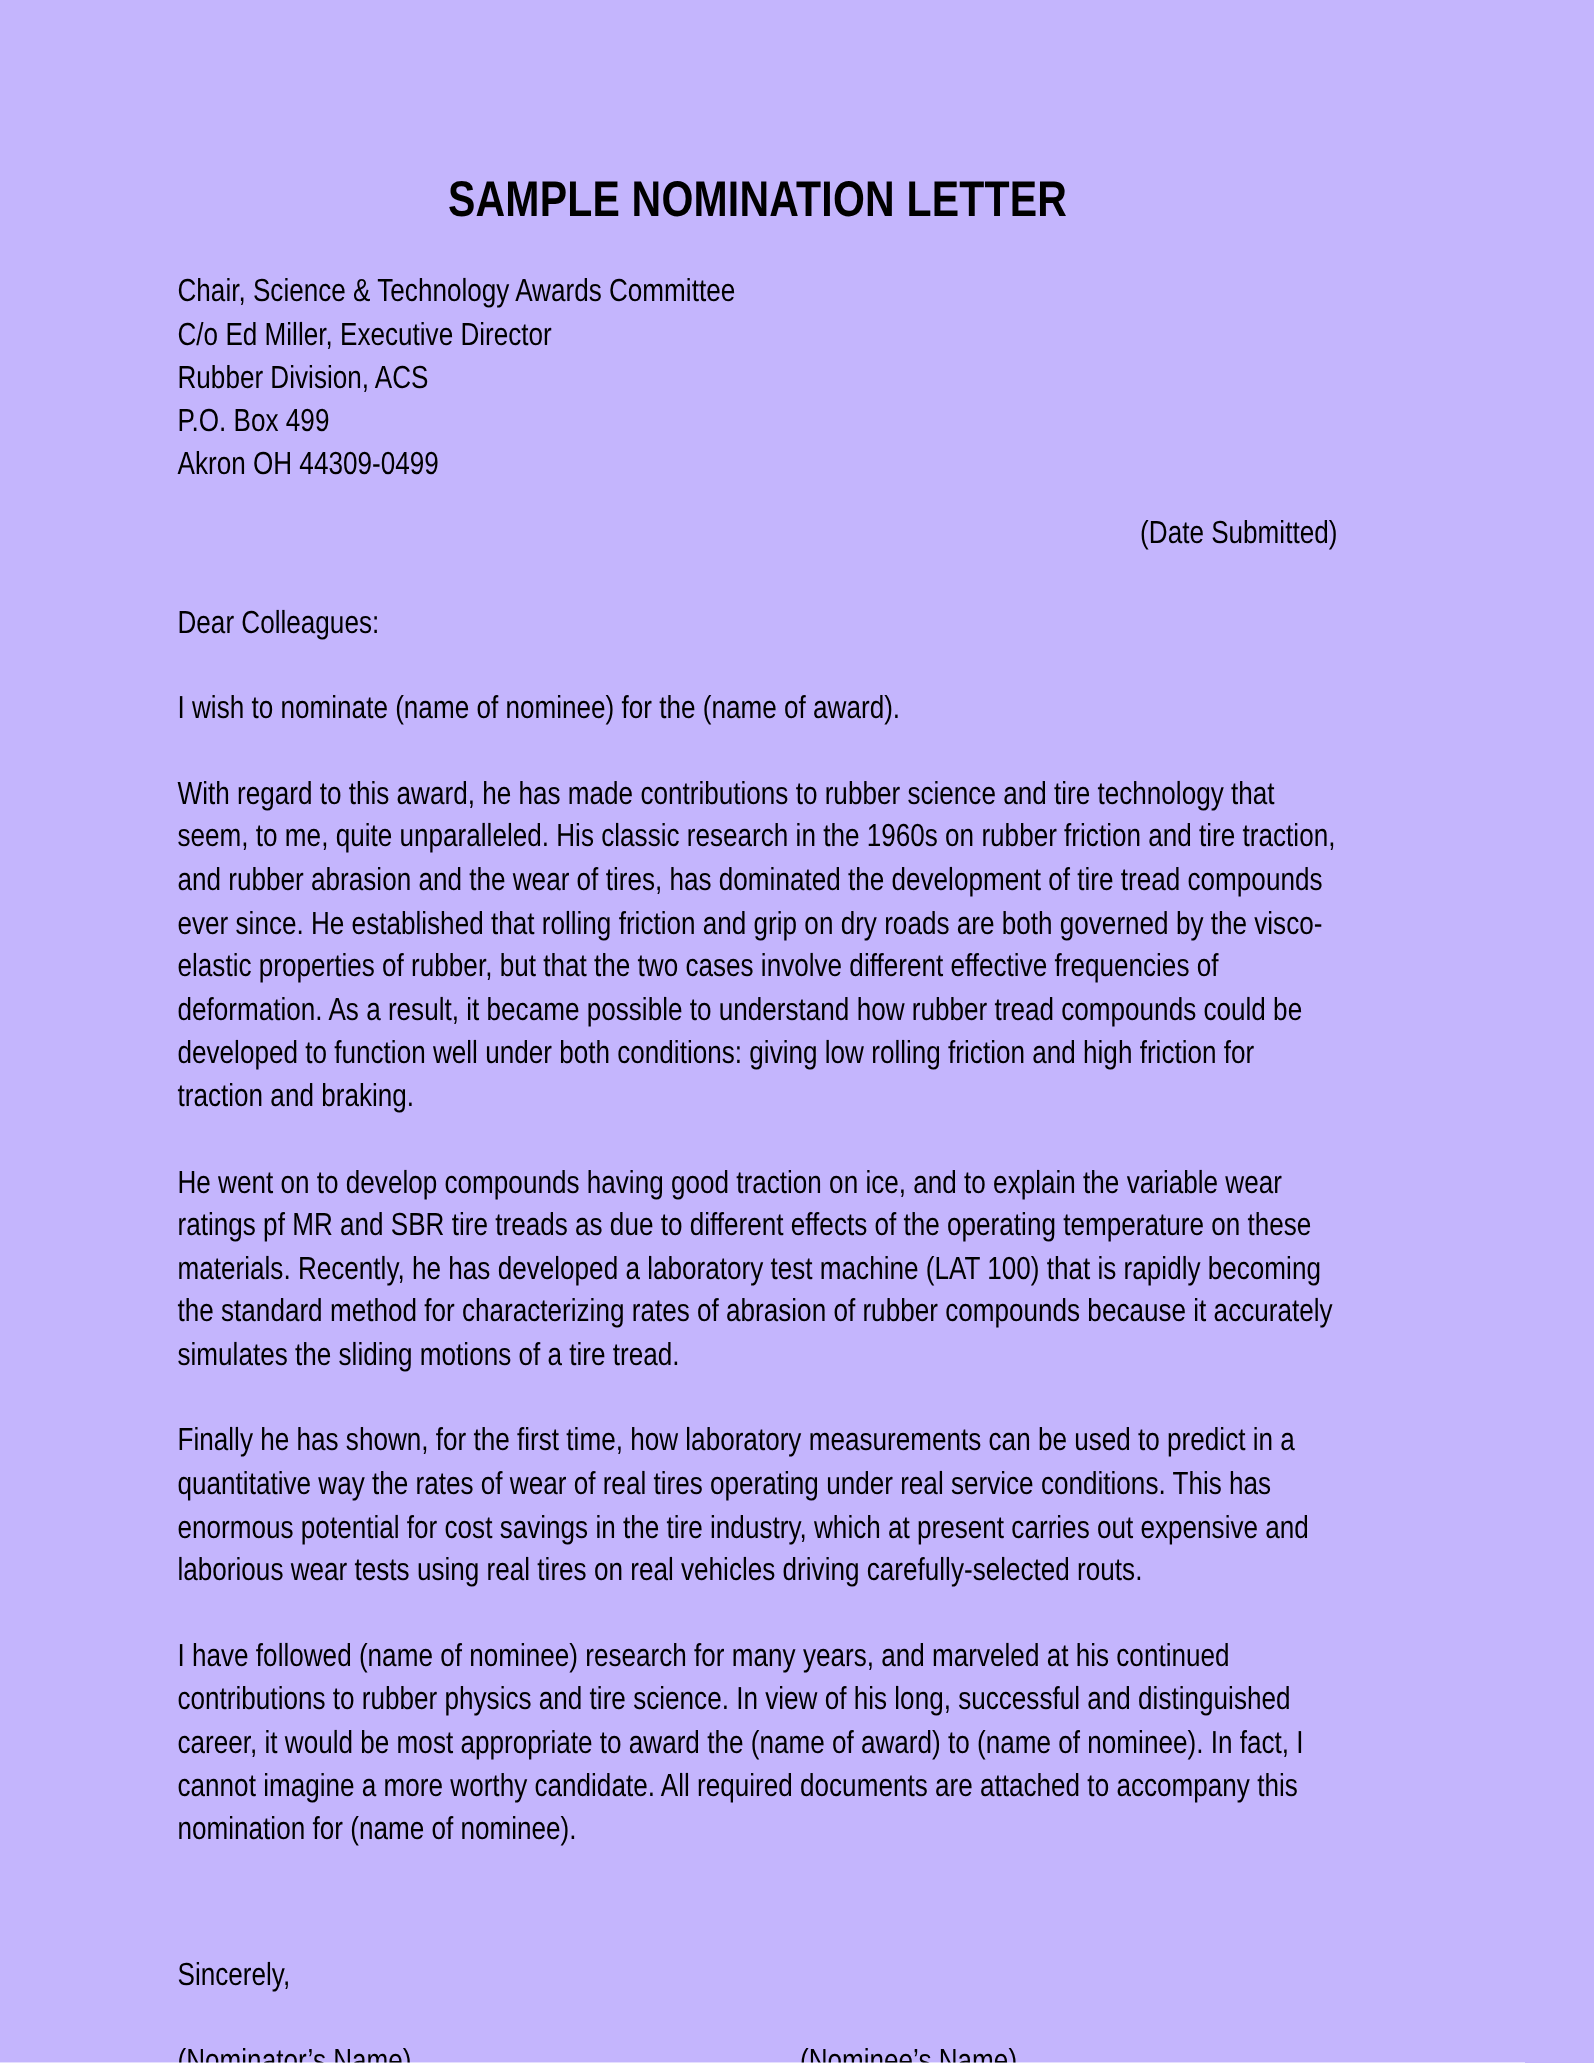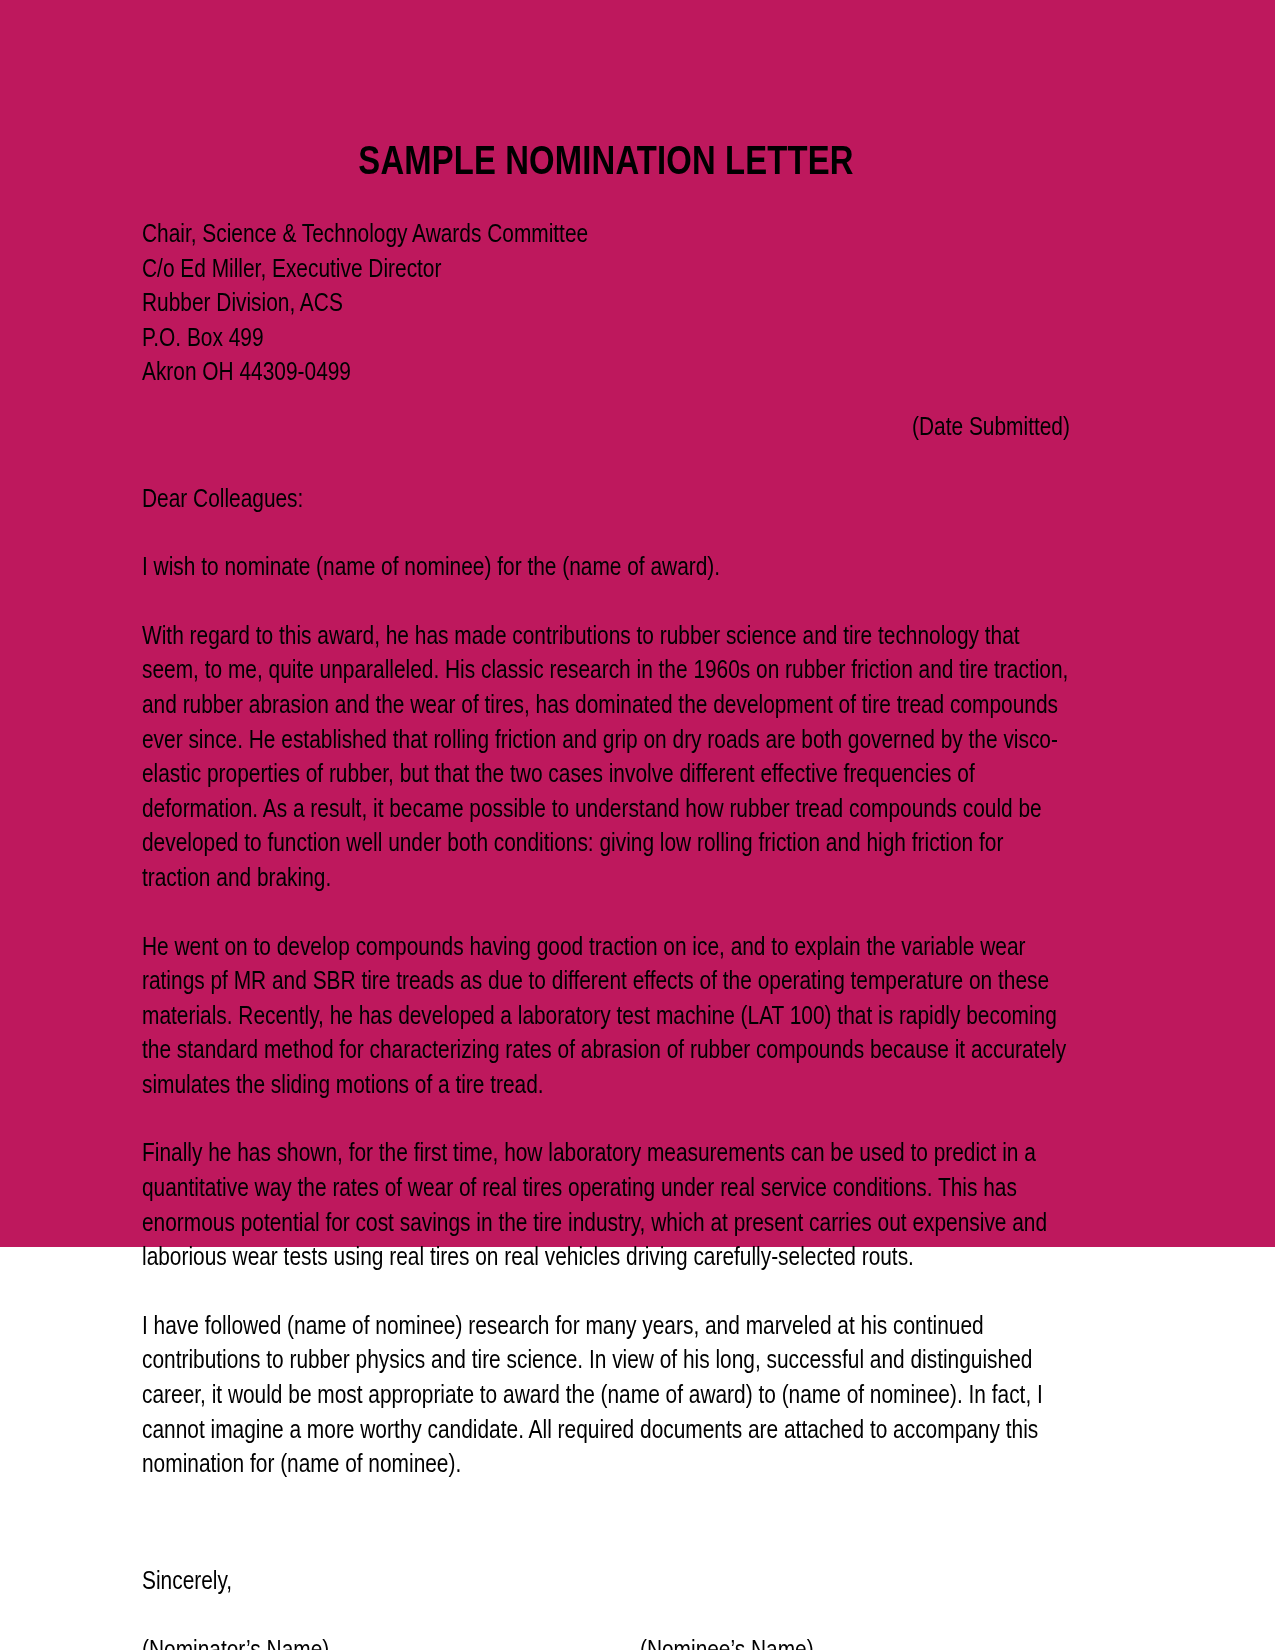--- a/index.html
+++ b/index.html
@@ -12,22 +12,22 @@
     height: 1650px;
     font-family: "Liberation Sans", "DejaVu Sans", sans-serif;
     color: #000000;
     overflow: hidden;
   }
 
   
   .page {
     position: relative;
     width: 1275px;
-    height: 1247px;
-    background: #be185d;
+    height: 1650px;
+    background: #c4b5fd;
   }
 
   .doc-title {
     position: absolute;
     left: 142px;
     top: 138px;
     width: 928px;
     text-align: center;
     font-size: 40px;
     font-weight: bold;

